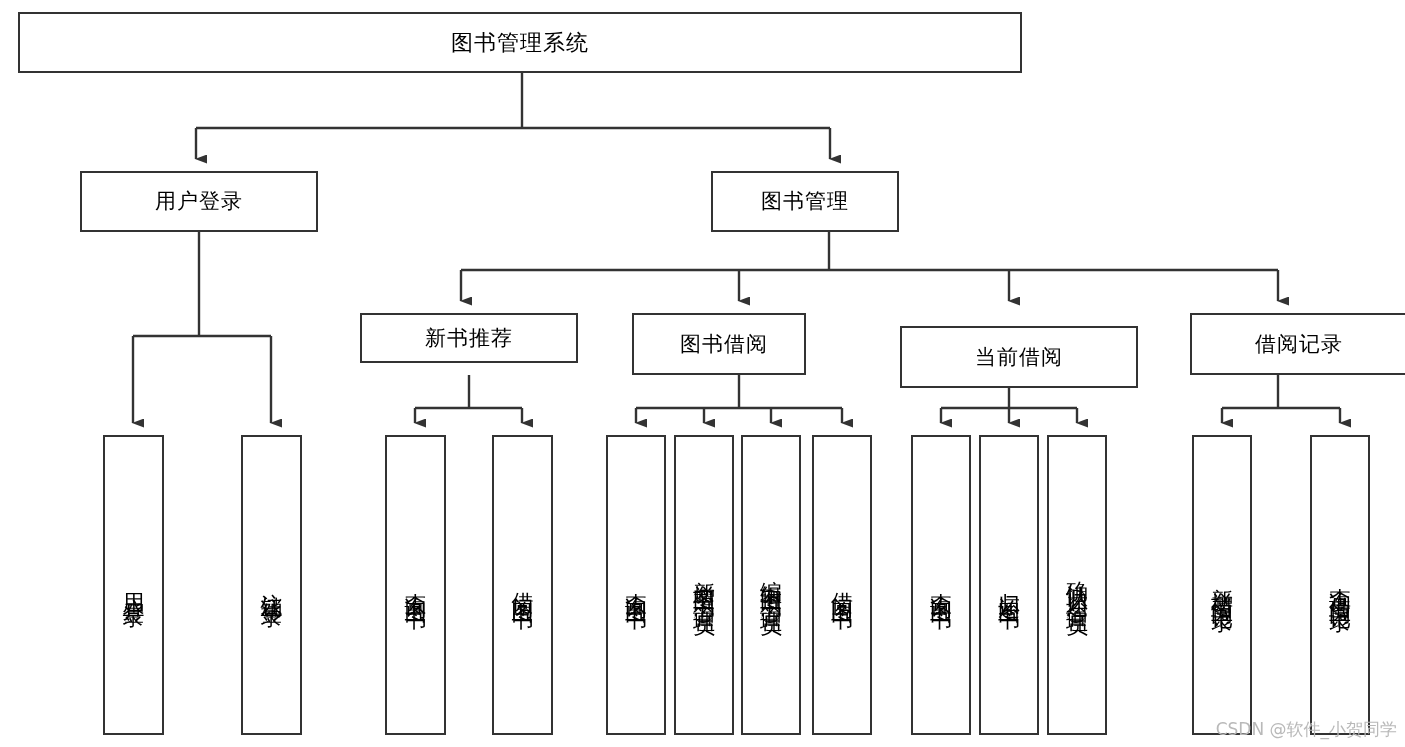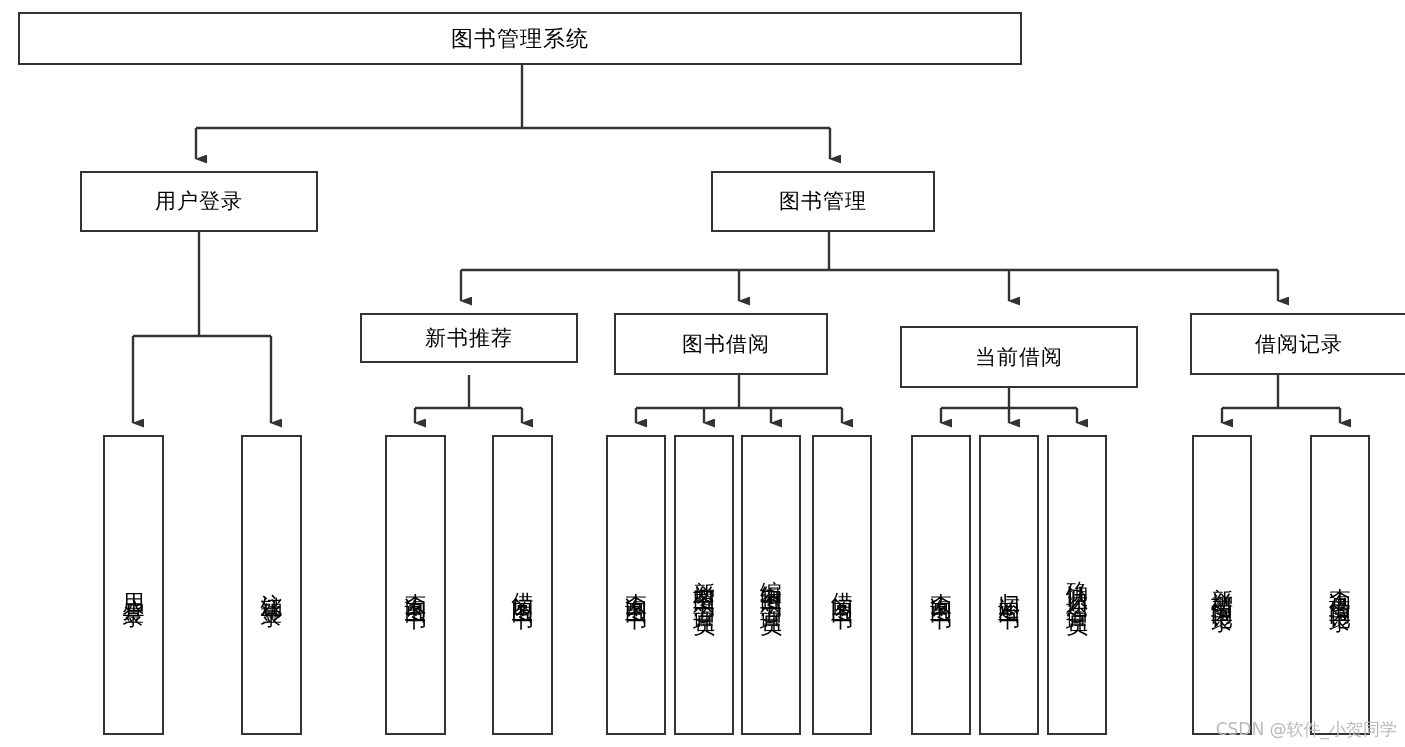--- a/index.html
+++ b/index.html
@@ -123,37 +123,37 @@
       <path d="M1009,408 L1009,423" marker-end="url(#arrow)"></path>
       <path d="M1077,408 L1077,423" marker-end="url(#arrow)"></path>
 
       <path d="M1278,375 L1278,408"></path>
       <path d="M1222,408 L1340,408"></path>
       <path d="M1222,408 L1222,423" marker-end="url(#arrow)"></path>
       <path d="M1340,408 L1340,423" marker-end="url(#arrow)"></path>
     </g>
   </svg>
 
-  <div class="node h root" style="left:18px; top:12px; width:1004px; height:53px;">
+  <div class="node h root" style="left:18px; top:12px; width:1004px; height:61px;">
     <span class="node-label">图书管理系统</span>
   </div>
 
   <div class="node h" style="left:80px; top:171px; width:238px; height:61px;">
     <span class="node-label">用户登录</span>
   </div>
 
-  <div class="node h" style="left:711px; top:171px; width:224px; height:61px;">
+  <div class="node h" style="left:711px; top:171px; width:188px; height:61px;">
     <span class="node-label">图书管理</span>
   </div>
 
   <div class="node h" style="left:360px; top:313px; width:218px; height:50px;">
     <span class="node-label">新书推荐</span>
   </div>
 
-  <div class="node h" style="left:614px; top:313px; width:214px; height:62px;padding-left:10px;">
+  <div class="node h" style="left:632px; top:313px; width:174px; height:62px;padding-left:10px;">
     <span class="node-label">图书借阅</span>
   </div>
 
   <div class="node h" style="left:900px; top:326px; width:238px; height:62px;justify-content:center;">
     <span class="node-label">当前借阅</span>
   </div>
 
   <div class="node h" style="left:1170px; top:313px; width:218px; height:62px;margin-left:20px;">
     <span class="node-label">借阅记录</span>
   </div>

